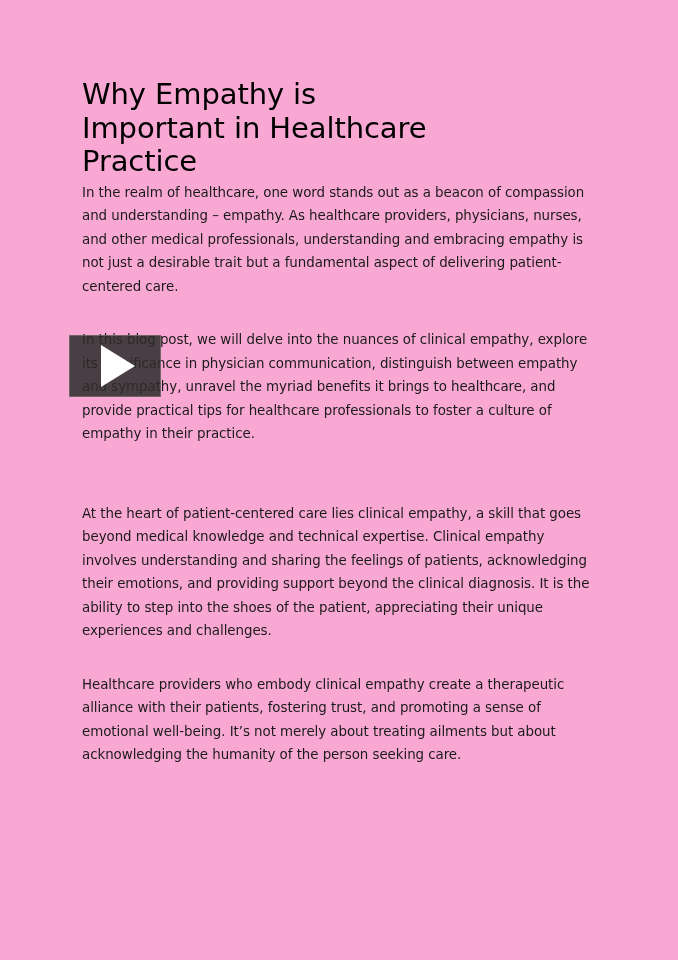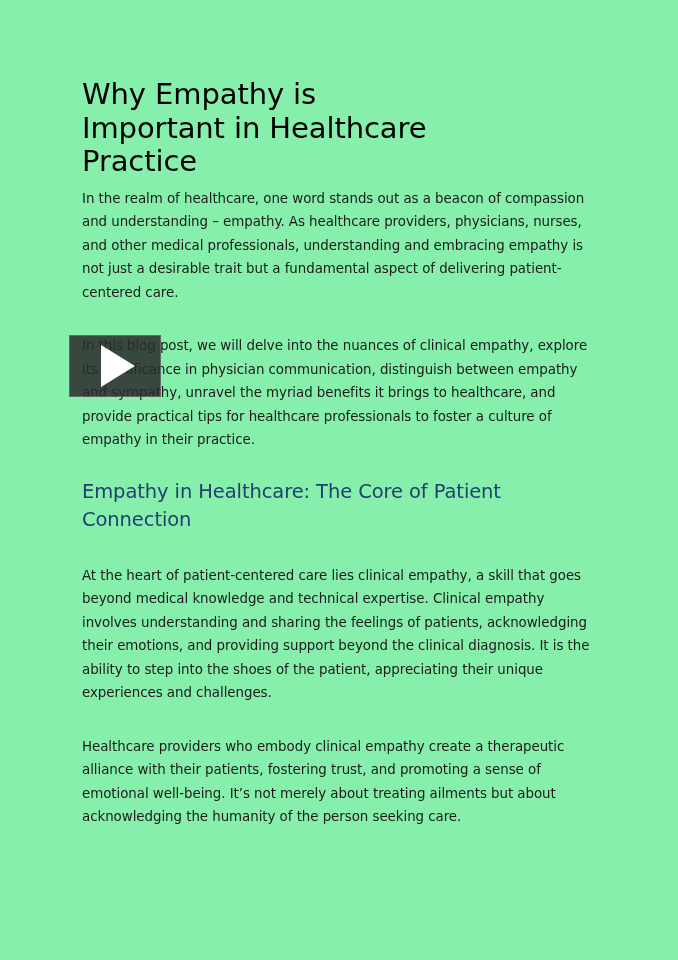--- a/index.html
+++ b/index.html
@@ -12,21 +12,21 @@
     height: 960px;
     overflow: hidden;
     font-family: "DejaVu Sans", sans-serif;
     -webkit-font-smoothing: antialiased;
   }
 
   .page {
     position: relative;
     width: 678px;
     height: 960px;
-    background: #86efac;
+    background: #f9a8d4;
     box-sizing: border-box;
   }
 
   .content {
     position: absolute;
     left: 82px;
     top: 78px;
     width: 514px;
   }
 
@@ -45,21 +45,21 @@
     font-family: "DejaVu Sans", sans-serif;
     font-size: 13.4px;
     line-height: 23.5px;
     color: #1a1a1a;
     margin: 0;
     letter-spacing: -0.05px;
     text-align: left;
   }
 
   .para.first {
-    margin-top: 8px;
+    margin-top: 2px;
   }
 
   .para-gap {
     height: 30px;
   }
 
   .section-heading {
     font-family: "DejaVu Sans", sans-serif;
     font-size: 19.5px;
     line-height: 28px;
@@ -117,22 +117,20 @@
 Practice</h1>
 
     <p class="para first">In the realm of healthcare, one word stands out as a beacon of compassion and understanding – empathy. As healthcare providers, physicians, nurses, and other medical professionals, understanding and embracing empathy is not just a desirable trait but a fundamental aspect of delivering patient-centered care.</p>
 
     <div class="para-gap"></div>
 
     <p class="para">In this blog post, we will delve into the nuances of clinical empathy, explore its significance in physician communication, distinguish between empathy and sympathy, unravel the myriad benefits it brings to healthcare, and provide practical tips for healthcare professionals to foster a culture of empathy in their practice.</p>
 
     <div class="heading-gap-before"></div>
 
-    <h2 class="section-heading">Empathy in Healthcare: The Core of Patient
-Connection</h2>
 
     <div class="heading-gap-after"></div>
 
     <p class="para">At the heart of patient-centered care lies clinical empathy, a skill that goes beyond medical knowledge and technical expertise. Clinical empathy involves understanding and sharing the feelings of patients, acknowledging their emotions, and providing support beyond the clinical diagnosis. It is the ability to step into the shoes of the patient, appreciating their unique experiences and challenges.</p>
 
     <div class="para-gap"></div>
 
     <p class="para">Healthcare providers who embody clinical empathy create a therapeutic alliance with their patients, fostering trust, and promoting a sense of emotional well-being. It’s not merely about treating ailments but about acknowledging the humanity of the person seeking care.</p>
 
     <div class="heading-gap-tight"></div>

